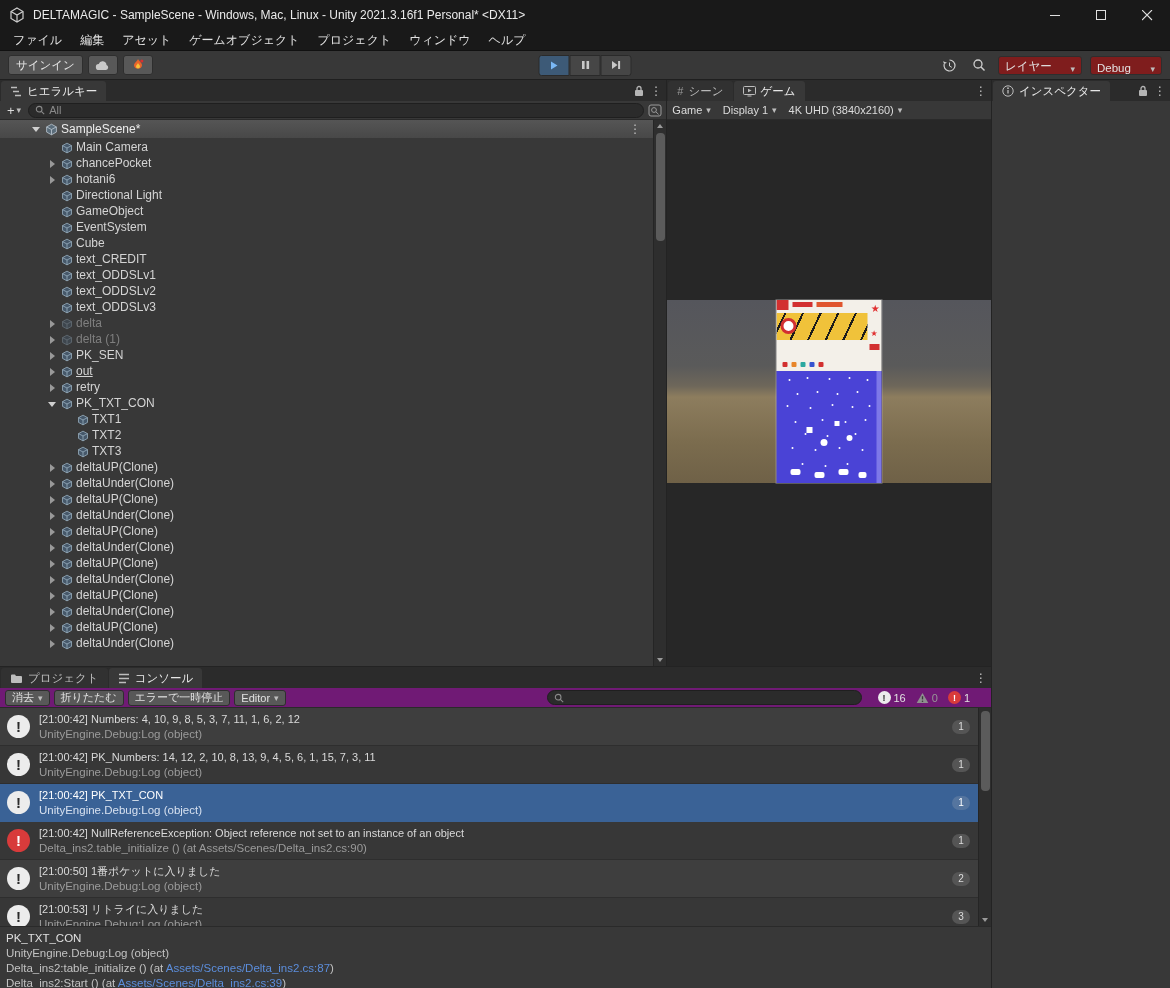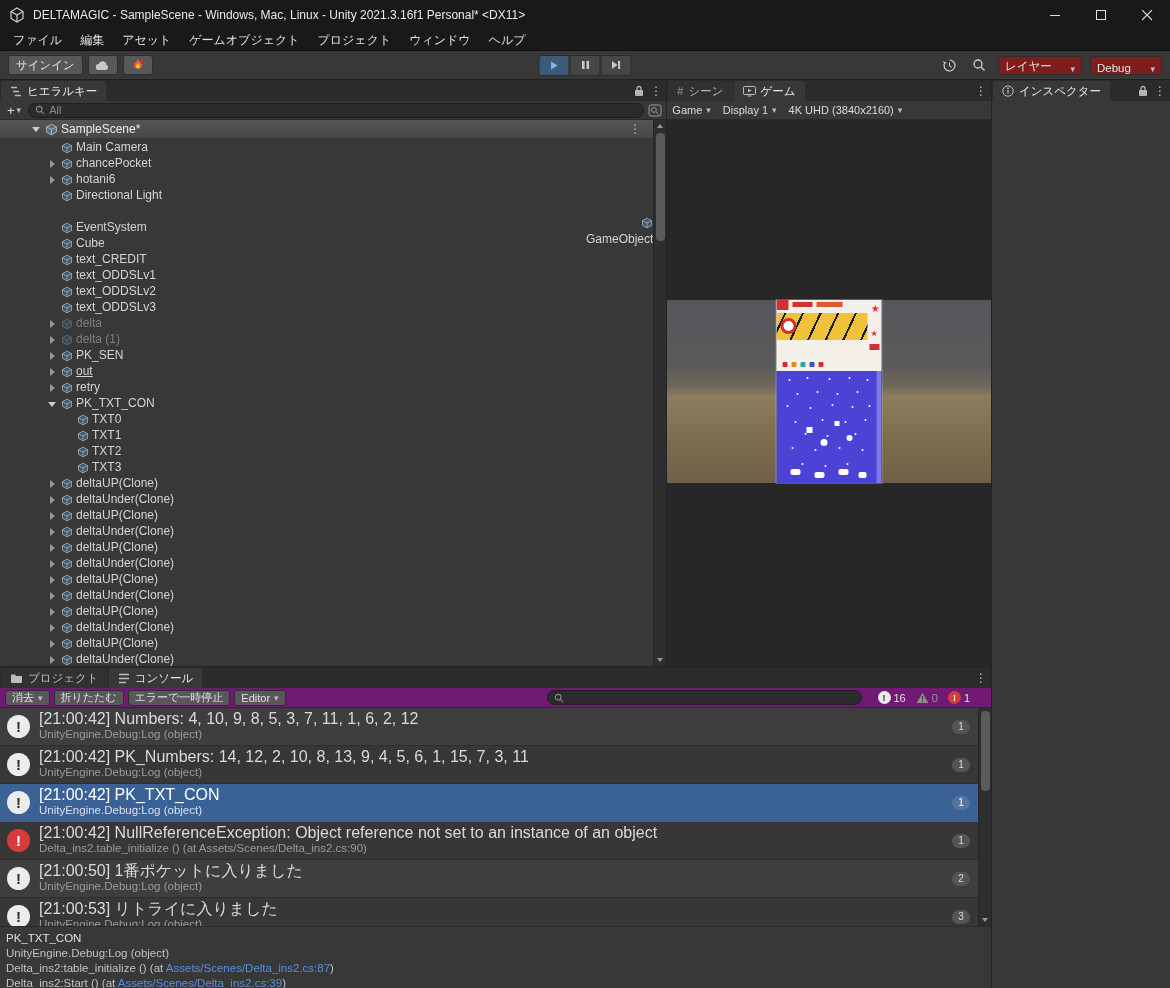--- a/index.html
+++ b/index.html
@@ -112,21 +112,21 @@
   .conlistwrap { height:218px; position:relative; overflow:hidden; flex:0 0 218px; }
   .conlist { position:absolute; inset:0 13px 0 0; overflow:hidden; }
   .con-row { height:38px; display:flex; align-items:center; padding:0 8px 0 7px; gap:9px; border-bottom:1px solid #2e2e2e; }
   .con-row.odd { background:#3e3e3e; }
   .con-row.even { background:#373737; }
   .con-row.selected { background:#3a6296; border-bottom-color:#3a6296; }
   .con-icon { width:23px; height:23px; border-radius:50%; flex:0 0 23px; display:flex; align-items:center; justify-content:center; font-weight:bold; font-size:15px; font-family:"Liberation Sans",sans-serif; }
   .con-icon.log { background:#ececec; color:#2b2b2b; }
   .con-icon.error { background:#d83b3b; color:#fff; }
   .con-text { flex:1; min-width:0; overflow:hidden; }
-  .con-line1 { font-size:16px; color:#dadada; line-height:16px; white-space:nowrap; }
+  .con-line1 { font-size:11px; color:#dadada; line-height:16px; white-space:nowrap; }
   .con-line2 { font-size:11.5px; color:#9b9b9b; line-height:15px; white-space:nowrap; }
   .con-row.selected .con-line1 { color:#fff; }
   .con-row.selected .con-line2 { color:#d6e0ef; }
   .con-badge { min-width:18px; height:14px; border-radius:7px; background:#555; color:#ddd; font-size:10px; display:flex; align-items:center; justify-content:center; padding:0 4px; }
   .con-row.selected .con-badge { background:#55759f; color:#fff; }
   .detail { flex:1; background:#383838; border-top:1px solid #2a2a2a; padding:4px 6px; overflow:hidden; font-size:11.5px; line-height:15px; }
   .detail .dline { white-space:nowrap; color:#c2c2c2; }
   .detail .dline:first-child { color:#e0e0e0; }
   .detail .dlink { color:#5c8edc; }
 </style>
@@ -313,21 +313,21 @@
                 <div class="tree-row" style="padding-left: 46px;">
                   <span class="tri"></span>
                   <span style="display: inline-flex;">
                     <svg width="12" height="12" viewBox="0 0 16 16">
                       <path d="M8 1.5 14 4.8v6.4L8 14.5 2 11.2V4.8z" fill="#46586a" stroke="#9fb6c6"></path>
                       <path d="M2 4.8 8 8l6-3.2M8 8v6.5" fill="none" stroke="#9fb6c6"></path>
                     </svg>
                   </span>
                   <span>Directional Light</span>
                 </div>
-                <div class="tree-row" style="padding-left: 46px; flex-direction: column;">
+                <div class="tree-row" style="padding-left: 46px;">
                   <span class="tri"></span>
                   <span style="display: inline-flex;">
                     <svg width="12" height="12" viewBox="0 0 16 16">
                       <path d="M8 1.5 14 4.8v6.4L8 14.5 2 11.2V4.8z" fill="#46586a" stroke="#9fb6c6"></path>
                       <path d="M2 4.8 8 8l6-3.2M8 8v6.5" fill="none" stroke="#9fb6c6"></path>
                     </svg>
                   </span>
                   <span>GameObject</span>
                 </div>
                 <div class="tree-row" style="padding-left: 46px;">
@@ -442,30 +442,20 @@
                 </div>
                 <div class="tree-row" style="padding-left: 46px;">
                   <span class="tri tri-down"></span>
                   <span style="display: inline-flex;">
                     <svg width="12" height="12" viewBox="0 0 16 16">
                       <path d="M8 1.5 14 4.8v6.4L8 14.5 2 11.2V4.8z" fill="#46586a" stroke="#9fb6c6"></path>
                       <path d="M2 4.8 8 8l6-3.2M8 8v6.5" fill="none" stroke="#9fb6c6"></path>
                     </svg>
                   </span>
                   <span>PK_TXT_CON</span>
-                </div>
-                <div class="tree-row" style="padding-left: 62px;">
-                  <span class="tri"></span>
-                  <span style="display: inline-flex;">
-                    <svg width="12" height="12" viewBox="0 0 16 16">
-                      <path d="M8 1.5 14 4.8v6.4L8 14.5 2 11.2V4.8z" fill="#46586a" stroke="#9fb6c6"></path>
-                      <path d="M2 4.8 8 8l6-3.2M8 8v6.5" fill="none" stroke="#9fb6c6"></path>
-                    </svg>
-                  </span>
-                  <span>TXT0</span>
                 </div>
                 <div class="tree-row" style="padding-left: 62px;">
                   <span class="tri"></span>
                   <span style="display: inline-flex;">
                     <svg width="12" height="12" viewBox="0 0 16 16">
                       <path d="M8 1.5 14 4.8v6.4L8 14.5 2 11.2V4.8z" fill="#46586a" stroke="#9fb6c6"></path>
                       <path d="M2 4.8 8 8l6-3.2M8 8v6.5" fill="none" stroke="#9fb6c6"></path>
                     </svg>
                   </span>
                   <span>TXT1</span>

